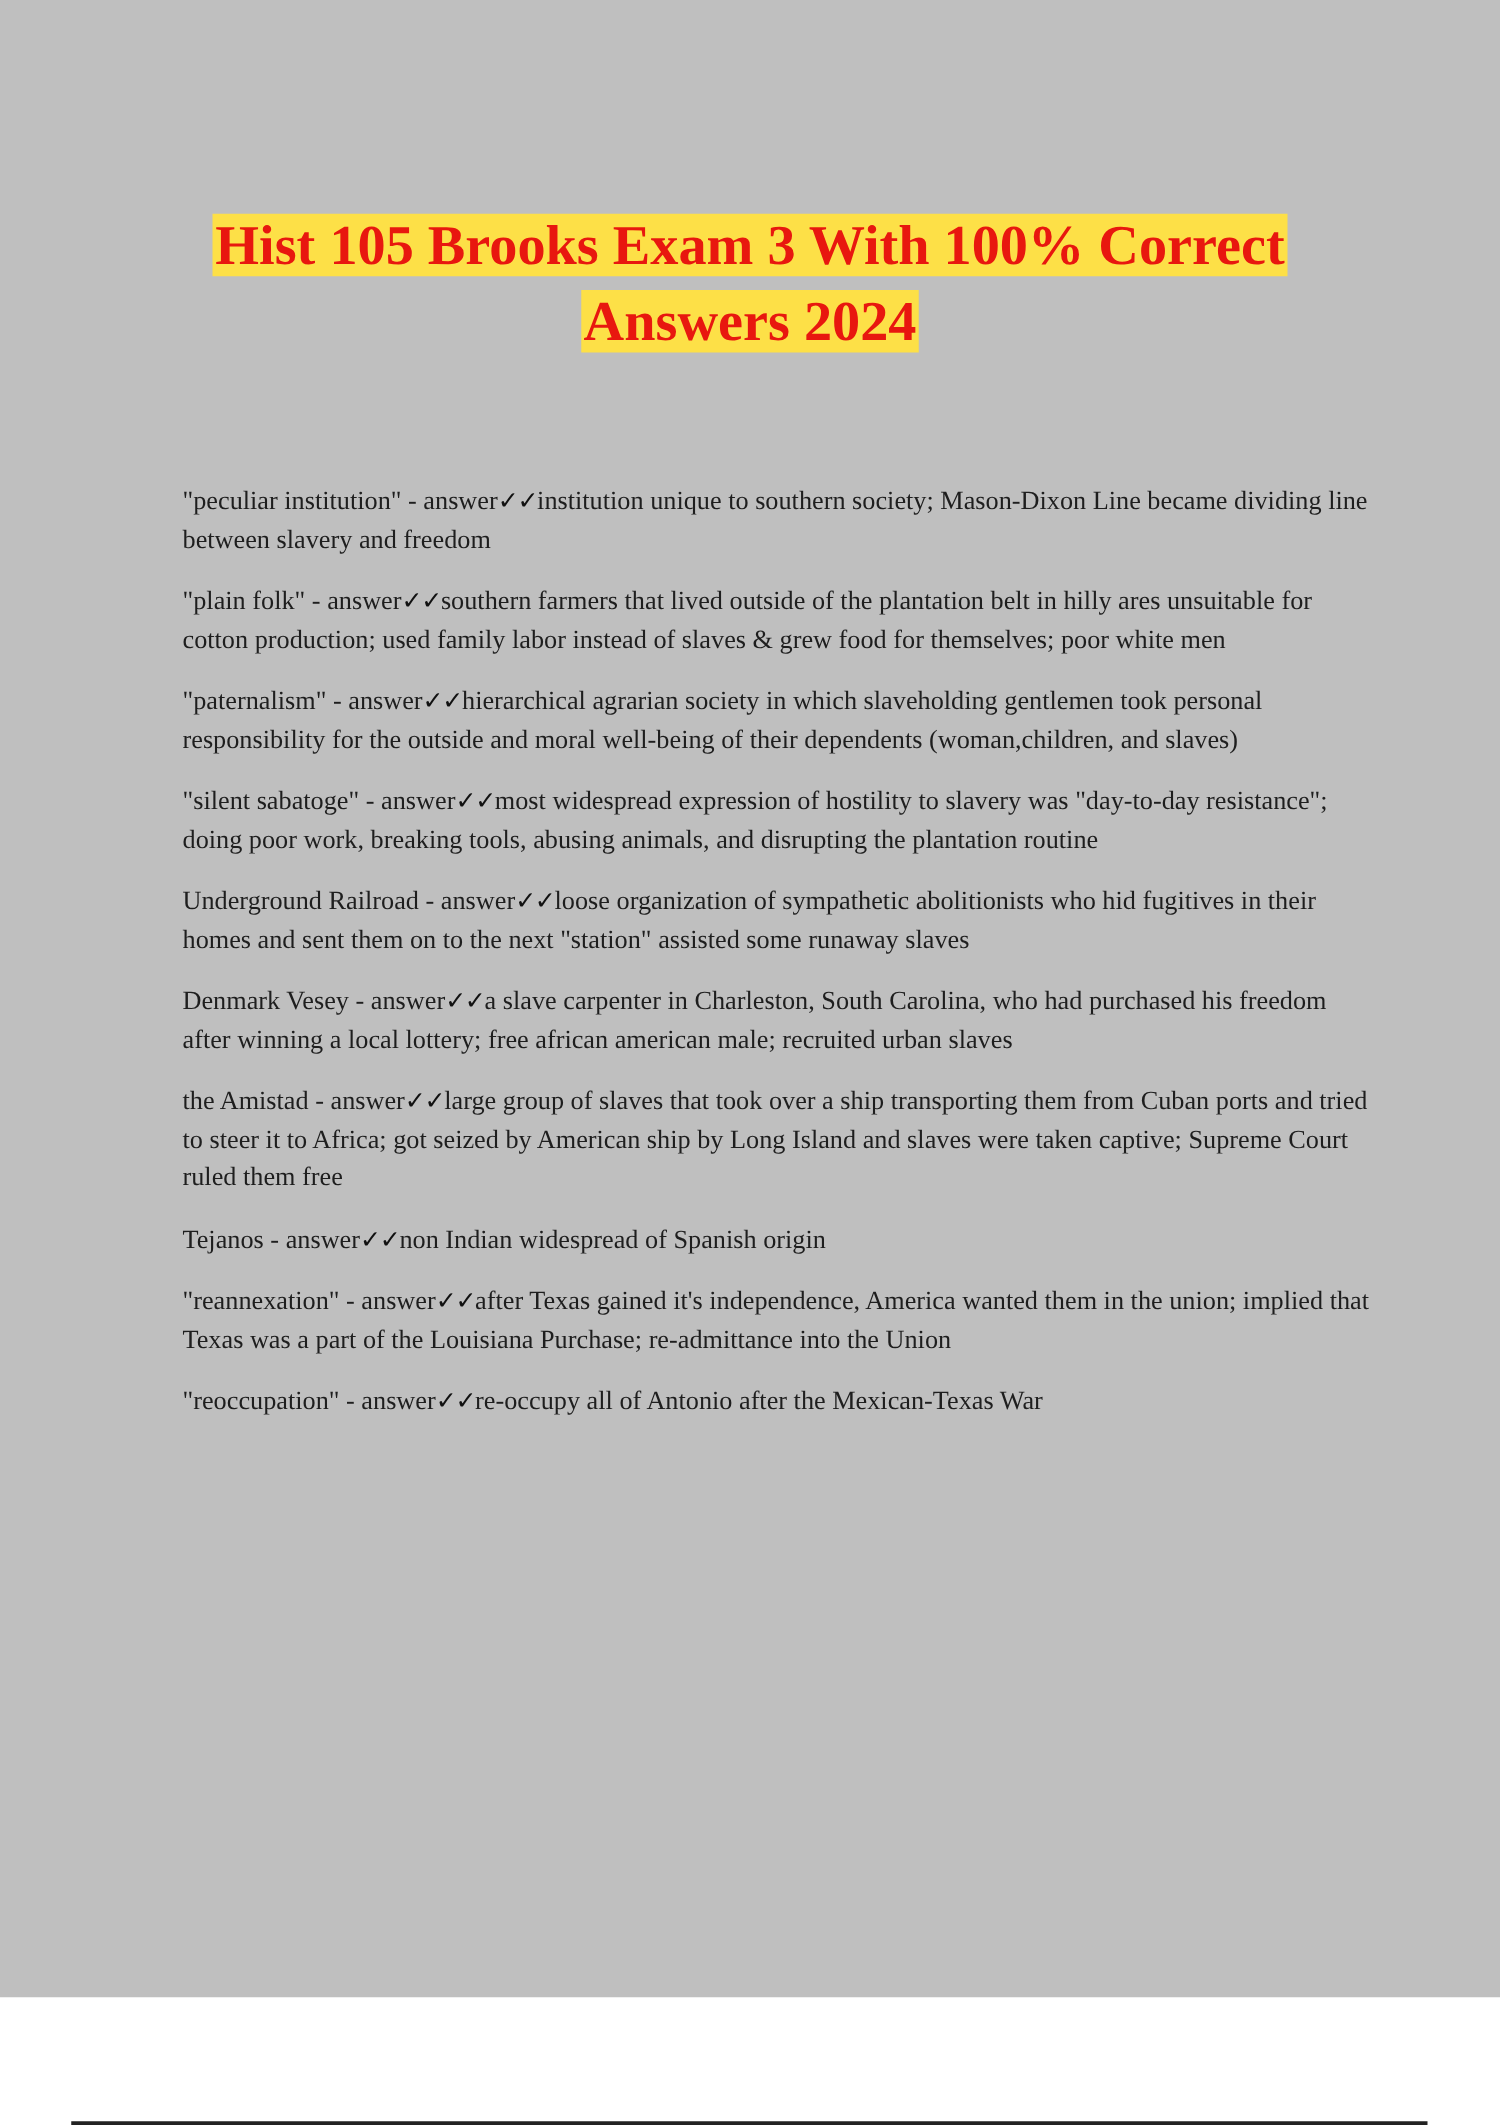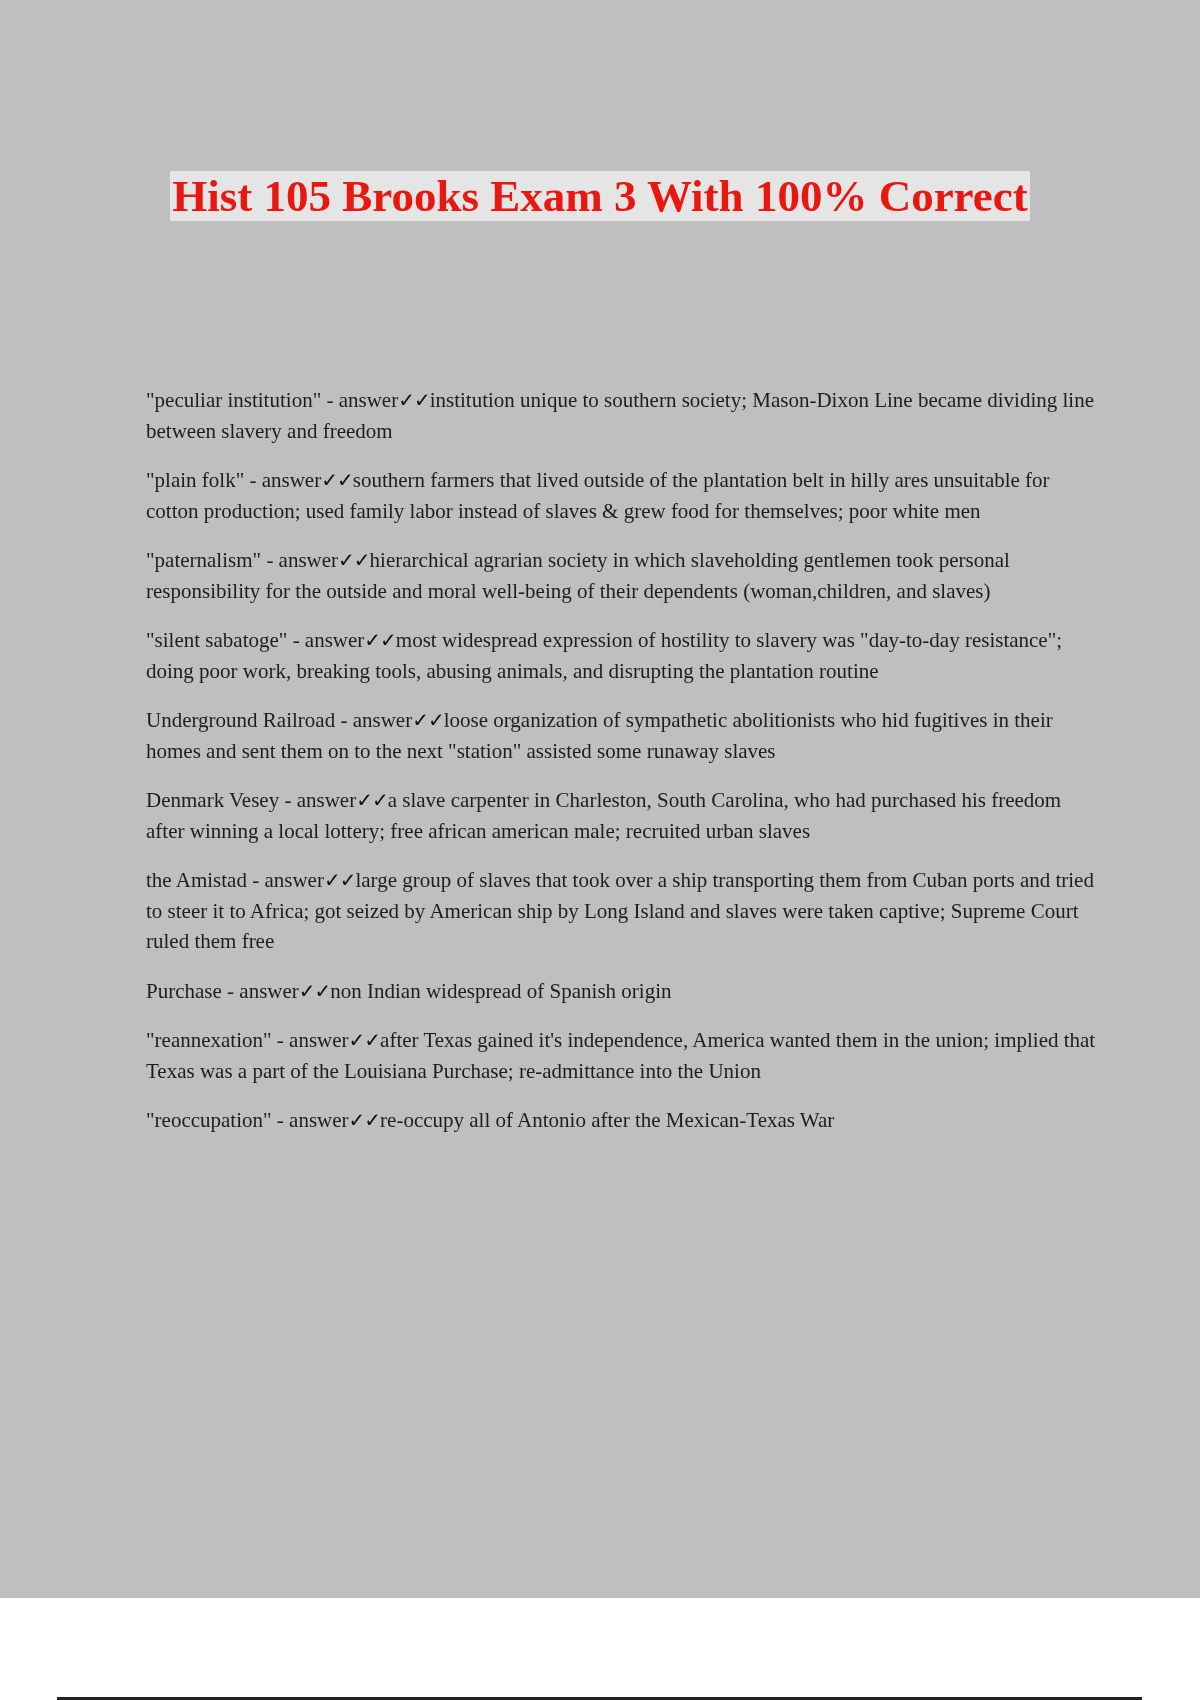--- a/index.html
+++ b/index.html
@@ -28,21 +28,21 @@
       top: 166px;
       width: 1200px;
       text-align: center;
       font-family: "Liberation Serif", "DejaVu Serif", serif;
       font-weight: bold;
       font-size: 45px;
       line-height: 61px;
       color: #e8170f;
     }
     .title .hl {
-      background: #e5e5e5;
+      background: #fde047;
       padding: 0 2px;
     }
     .entries {
       position: absolute;
       left: 146px;
       top: 385px;
       width: 950px;
     }
     .entry {
       font-size: 21px;
@@ -75,39 +75,40 @@
       height: 3px;
       background: #222222;
     }
   </style>
 </head>
 <body>
 
 <div class="page">
   <div class="title">
     <span class="hl">Hist 105 Brooks Exam 3 With 100% Correct</span><br>
+    <span class="hl">Answers 2024</span>
   </div>
 
   <div class="entries">
     <p class="entry"><span class="term">"peculiar institution"</span><span class="sep"> - answer</span><span class="check">✓✓</span><span class="def">institution unique to southern society; Mason-Dixon Line became dividing line between slavery and freedom</span></p>
 
     <p class="entry"><span class="term">"plain folk"</span><span class="sep"> - answer</span><span class="check">✓✓</span><span class="def">southern farmers that lived outside of the plantation belt in hilly ares unsuitable for cotton production; used family labor instead of slaves &amp; grew food for themselves; poor white men</span></p>
 
     <p class="entry"><span class="term">"paternalism"</span><span class="sep"> - answer</span><span class="check">✓✓</span><span class="def">hierarchical agrarian society in which slaveholding gentlemen took personal responsibility for the outside and moral well-being of their dependents (woman,children, and slaves)</span></p>
 
     <p class="entry"><span class="term">"silent sabatoge"</span><span class="sep"> - answer</span><span class="check">✓✓</span><span class="def">most widespread expression of hostility to slavery was "day-to-day resistance"; doing poor work, breaking tools, abusing animals, and disrupting the plantation routine</span></p>
 
     <p class="entry"><span class="term">Underground Railroad</span><span class="sep"> - answer</span><span class="check">✓✓</span><span class="def">loose organization of sympathetic abolitionists who hid fugitives in their homes and sent them on to the next "station" assisted some runaway slaves</span></p>
 
 
     <p class="entry"><span class="term">Denmark Vesey</span><span class="sep"> - answer</span><span class="check">✓✓</span><span class="def">a slave carpenter in Charleston, South Carolina, who had purchased his freedom after winning a local lottery; free african american male; recruited urban slaves</span></p>
 
     <p class="entry"><span class="term">the Amistad</span><span class="sep"> - answer</span><span class="check">✓✓</span><span class="def">large group of slaves that took over a ship transporting them from Cuban ports and tried to steer it to Africa; got seized by American ship by Long Island and slaves were taken captive; Supreme Court ruled them free</span></p>
 
-    <p class="entry"><span class="term">Purchase</span><span class="sep"> - answer</span><span class="check">✓✓</span><span class="def">non Indian widespread of Spanish origin</span></p>
+    <p class="entry"><span class="term">Tejanos</span><span class="sep"> - answer</span><span class="check">✓✓</span><span class="def">non Indian widespread of Spanish origin</span></p>
 
 
     <p class="entry"><span class="term">"reannexation"</span><span class="sep"> - answer</span><span class="check">✓✓</span><span class="def">after Texas gained it's independence, America wanted them in the union; implied that Texas was a part of the Louisiana Purchase; re-admittance into the Union</span></p>
 
     <p class="entry"><span class="term">"reoccupation"</span><span class="sep"> - answer</span><span class="check">✓✓</span><span class="def">re-occupy all of Antonio after the Mexican-Texas War</span></p>
   </div>
 </div>
 
 <div class="footer-strip"></div>
 <div class="footer-rule"></div>

